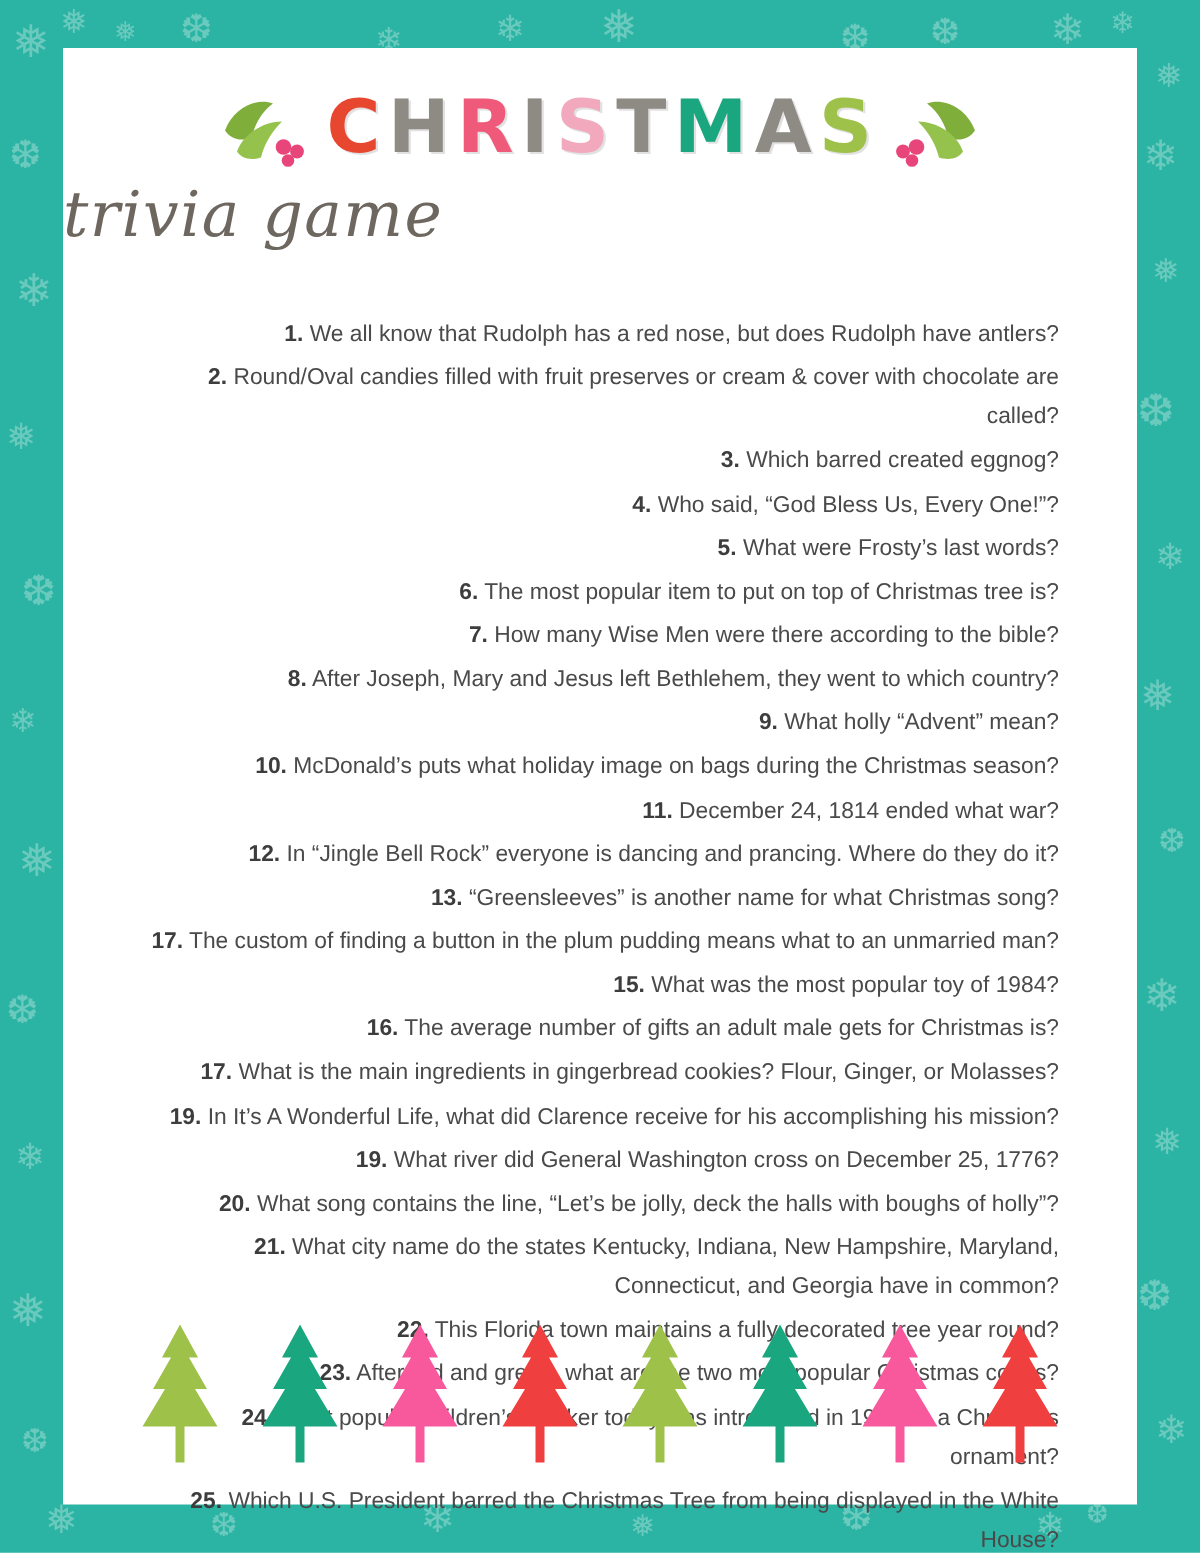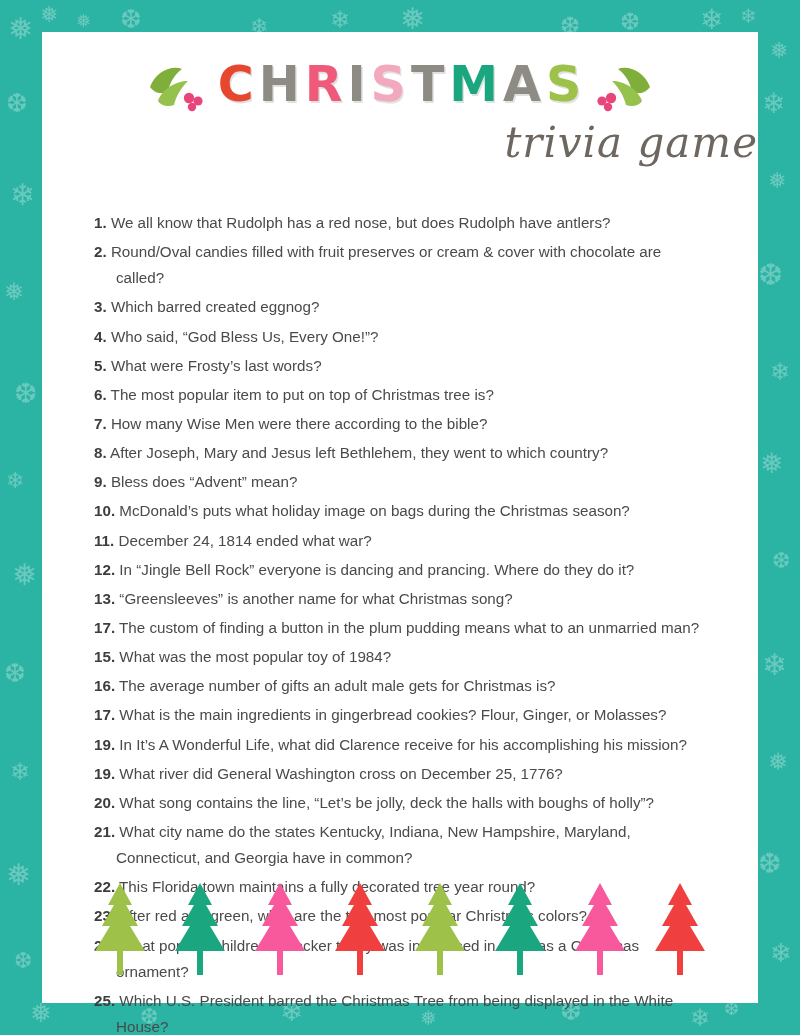--- a/index.html
+++ b/index.html
@@ -70,40 +70,41 @@
   #christmas-word .ltr {
     font-family: "DejaVu Sans", sans-serif;
     font-weight: bold;
     font-size: 49px;
     line-height: 52px;
     padding: 0 2px;
     text-shadow: 1.5px 1.5px 0 rgba(120,120,120,0.22);
   }
 
   #subtitle {
-    text-align: right;
+    text-align: left;
     font-family: "DejaVu Serif", serif;
     font-style: italic;
     font-size: 42px;
     color: #6e6760;
     margin-top: 2px;
     letter-spacing: 1px;
   }
 
   
   #questions {
     margin: 16px 52px 0 52px;
   }
   .q {
     font-size: 15.2px;
     color: #4a4a4a;
     line-height: 1.72;
     margin: 0 0 3px 0;
     text-indent: -22px;
     padding-left: 22px;
+    text-align: right;
   }
   .q .num {
     font-weight: bold;
     color: #3d3d3d;
   }
 
   
   #trees {
     position: absolute;
     left: 0;
@@ -211,21 +212,21 @@
 
     <div id="questions">
         <p class="q"><span class="num">1.</span><span> We all know that Rudolph has a red nose, but does Rudolph have antlers?</span></p>
         <p class="q"><span class="num">2.</span><span> Round/Oval candies filled with fruit preserves or cream &amp; cover with chocolate are called?</span></p>
         <p class="q"><span class="num">3.</span><span> Which barred created eggnog?</span></p>
         <p class="q"><span class="num">4.</span><span> Who said, “God Bless Us, Every One!”?</span></p>
         <p class="q"><span class="num">5.</span><span> What were Frosty’s last words?</span></p>
         <p class="q"><span class="num">6.</span><span> The most popular item to put on top of Christmas tree is?</span></p>
         <p class="q"><span class="num">7.</span><span> How many Wise Men were there according to the bible?</span></p>
         <p class="q"><span class="num">8.</span><span> After Joseph, Mary and Jesus left Bethlehem, they went to which country?</span></p>
-        <p class="q"><span class="num">9.</span><span> Bless does “Advent”  mean?</span></p>
+        <p class="q"><span class="num">9.</span><span> What holly “Advent”  mean?</span></p>
         <p class="q"><span class="num">10.</span><span> McDonald’s puts what holiday image on bags during the Christmas season?</span></p>
         <p class="q"><span class="num">11.</span><span> December 24, 1814 ended what war?</span></p>
         <p class="q"><span class="num">12.</span><span> In “Jingle Bell Rock” everyone is dancing and prancing. Where do they do it?</span></p>
         <p class="q"><span class="num">13.</span><span> “Greensleeves” is another name for what Christmas song?</span></p>
         <p class="q"><span class="num">17.</span><span> The custom of finding a button in the plum pudding means what to an unmarried man?</span></p>
         <p class="q"><span class="num">15.</span><span> What was the most popular toy of 1984?</span></p>
         <p class="q"><span class="num">16.</span><span> The average number of gifts an adult male gets for Christmas is?</span></p>
         <p class="q"><span class="num">17.</span><span> What is the main ingredients in gingerbread cookies? Flour, Ginger, or Molasses?</span></p>
         <p class="q"><span class="num">19.</span><span> In It’s A Wonderful Life, what did Clarence receive for his accomplishing his mission?</span></p>
         <p class="q"><span class="num">19.</span><span> What river did General Washington cross on December 25, 1776?</span></p>

